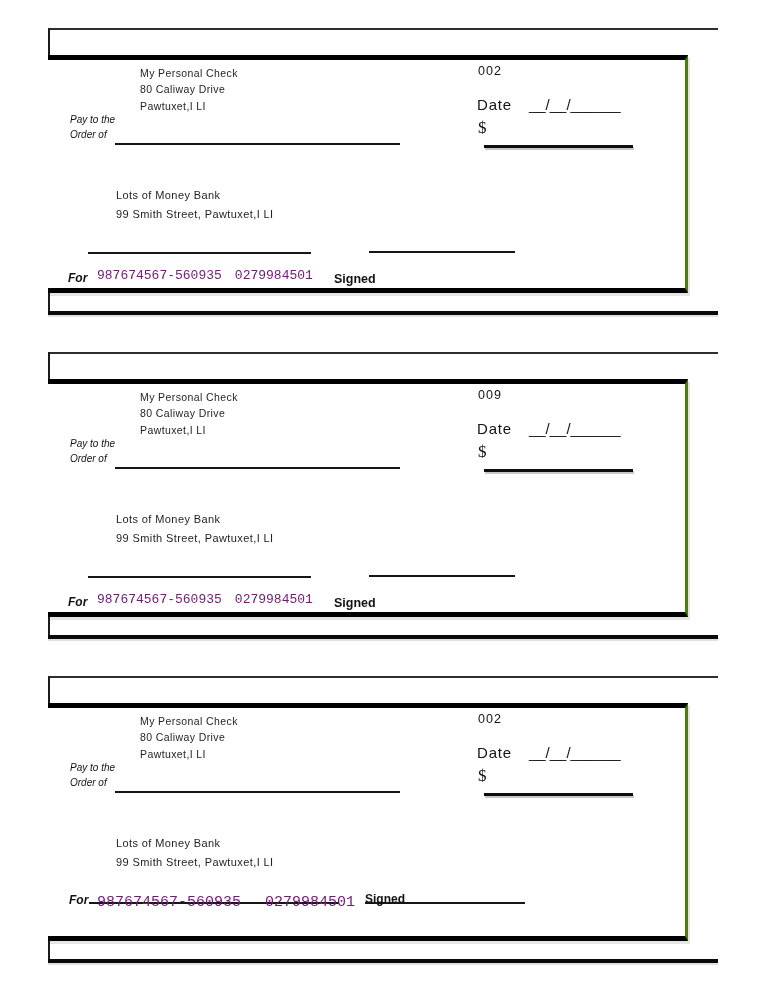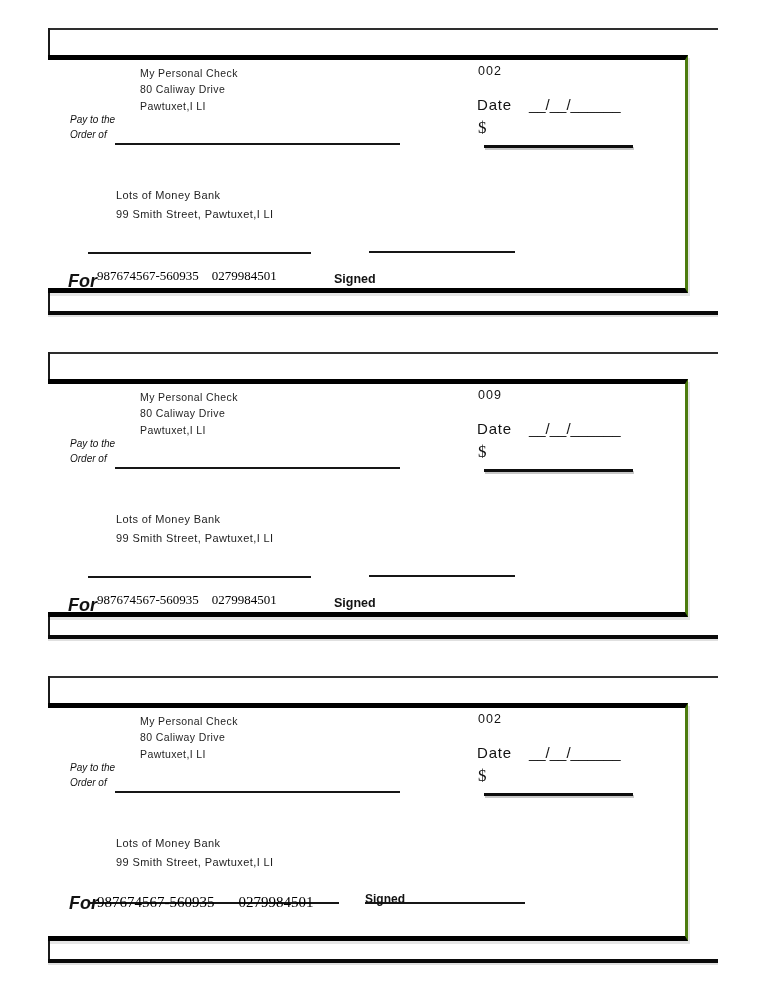--- a/index.html
+++ b/index.html
@@ -23,22 +23,22 @@
   .check-num { left:430px; top:4px; font-size:12.5px; letter-spacing:1px; }
   .date-row { left:429px; top:36px; font-size:15px; letter-spacing:0.8px; white-space:nowrap; }
   .date-blanks { margin-left:17px; letter-spacing:0; }
   .payto { left:22px; top:52px; font-style:italic; font-size:10px; line-height:15px; }
   .payee-line  { left:67px;  top:83px;  width:285px; height:2px; background:#161616; }
   .dollar { left:430px; top:58px; font-family:"Liberation Serif", serif; font-size:17px; }
   .amount-line { left:436px; top:85px;  width:149px; height:3px; background:#0e0e0e; box-shadow:1px 2px 0 rgba(0,0,0,0.22); }
   .bank { left:36px; top:126px; font-size:11px; letter-spacing:0.4px; line-height:19px; color:#1e1e1e;margin-left:32px; }
   .memo-line   { left:40px;  top:192px; width:223px; height:2px; background:#161616; }
   .sig-line    { left:321px; top:191px; width:146px; height:2px; background:#161616; }
-  .for-label { left:20px; top:211px; font-style:italic; font-weight:bold; font-size:18px; }
-  .micr { left:49px; top:208px; font-family:Liberation Serif, serif; font-size:13px; color:#000000; white-space:nowrap; }
+  .for-label { left:20px; top:211px; font-style:italic; font-weight:bold; font-size:12px; }
+  .micr { left:49px; top:208px; font-family:Liberation Mono, monospace; font-size:13px; color:#701a75; white-space:nowrap; }
   .micr .gap { display:inline-block; width:13px; }
   .signed-label { left:286px; top:212px; font-weight:bold; font-size:12.5px; }
   
   .check.struck .for-label { left:21px; top:185px; }
   .check.struck .micr { left:49px; top:186px; font-size:15px; }
   .check.struck .micr .gap { width:24px; }
   .check.struck .memo-line { left:41px; top:194px; width:250px; }
   .check.struck .signed-label { left:317px; top:184px; font-size:12px; }
   .check.struck .sig-line { left:317px; top:194px; width:160px; }
 </style>

